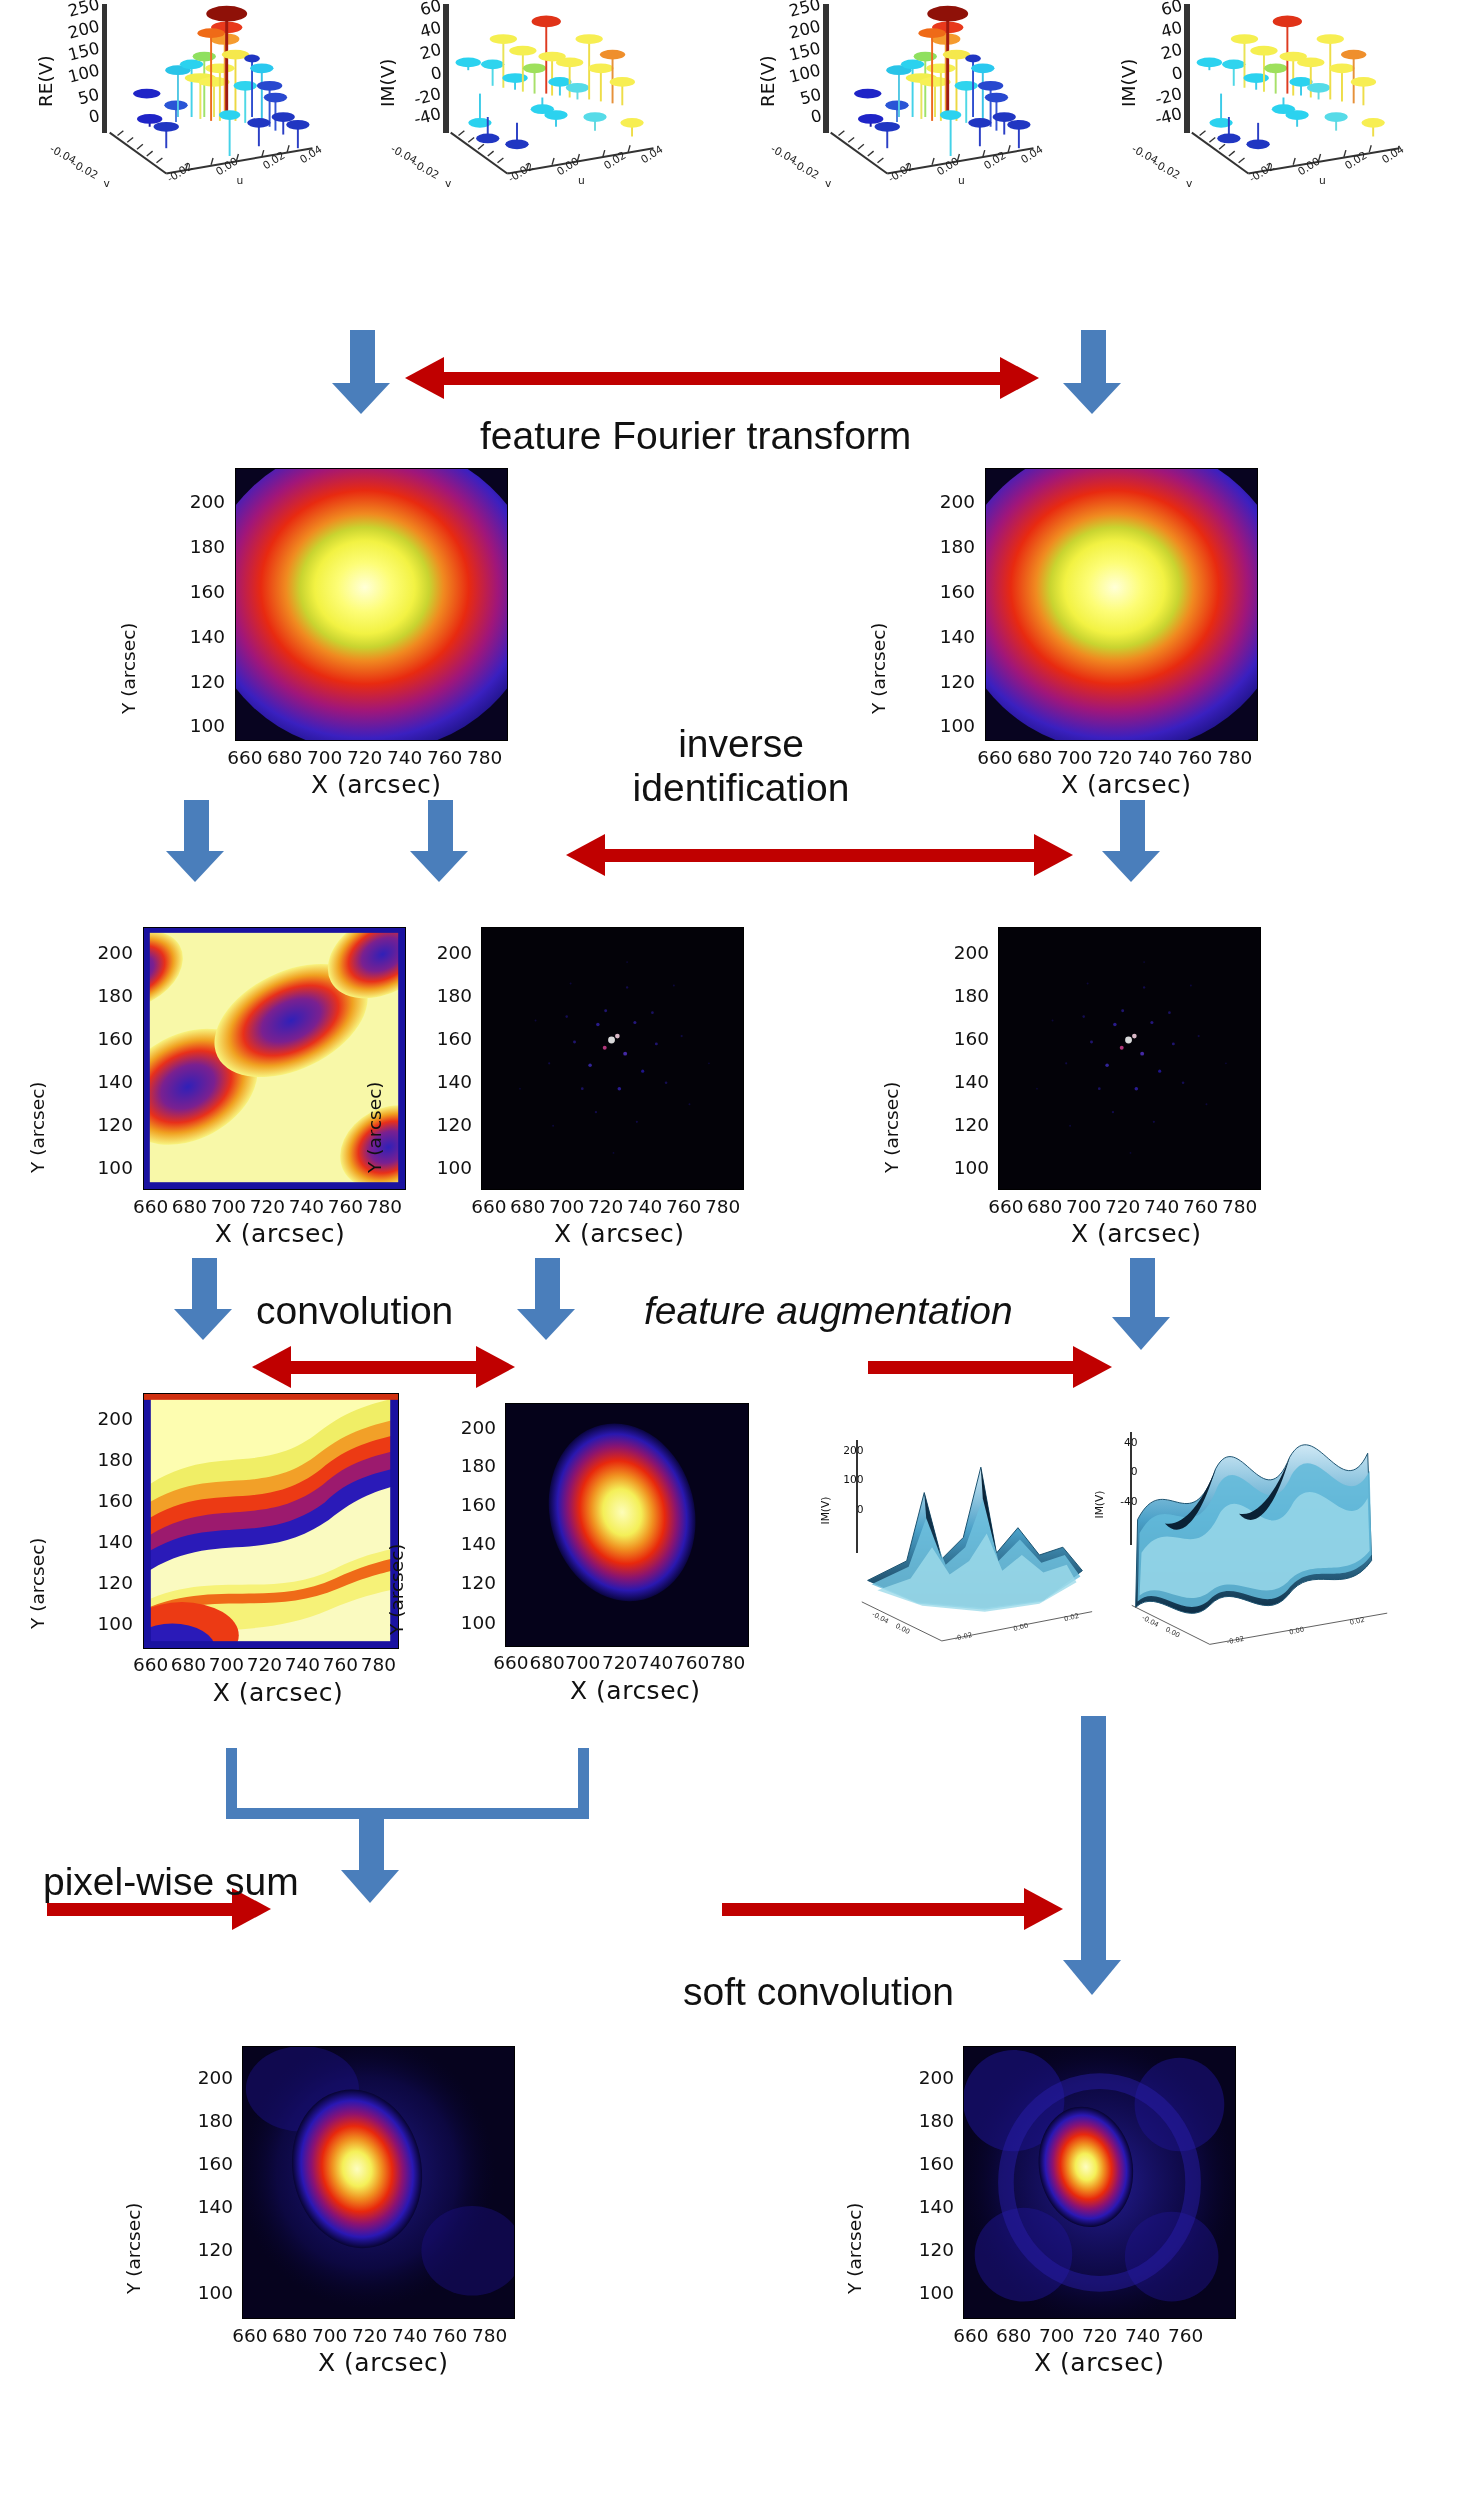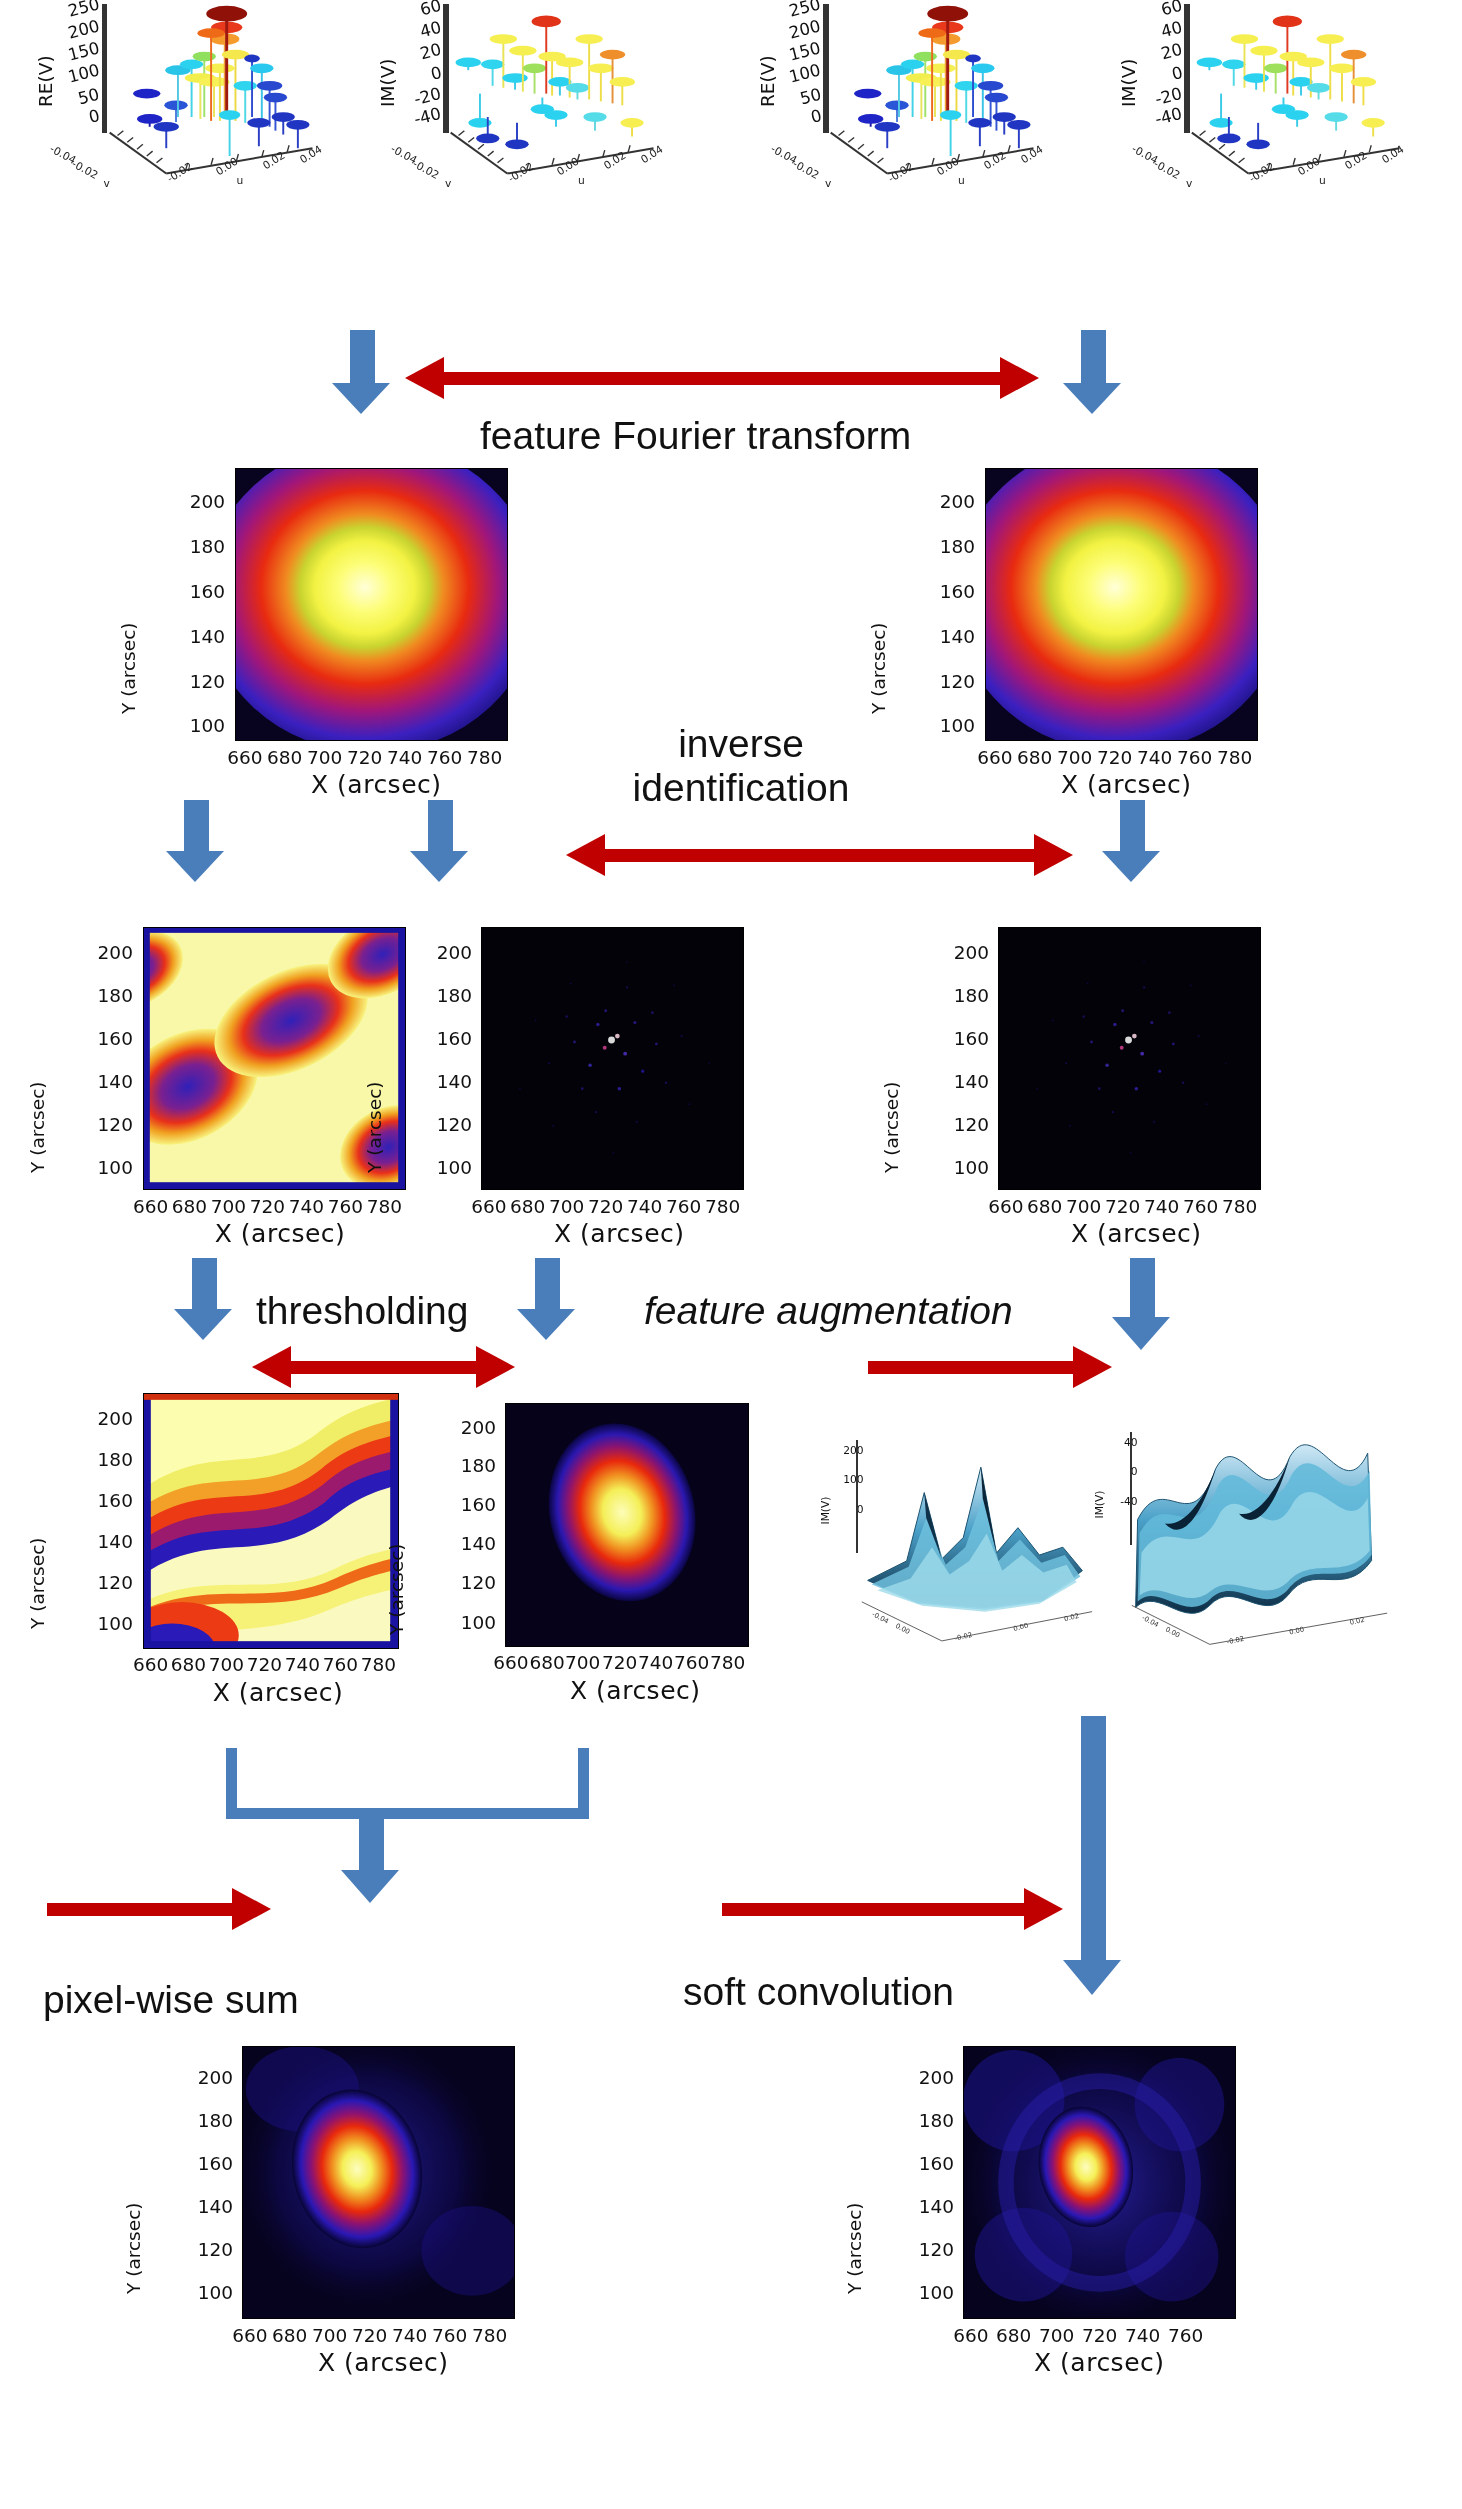--- a/index.html
+++ b/index.html
@@ -638,21 +638,21 @@
   <div class="abs" style="left:0;top:51px;width:0;height:0;border-left:29px solid transparent;border-right:29px solid transparent;border-top:31px solid #4a7ebb;"></div>
 </div>
 <div class="abs" style="left:517px;top:1258px;width:59px;height:84px;">
   <div class="abs bd-shaft" style="left:17.6px;top:0;width:25px;height:53px;"></div>
   <div class="abs" style="left:0;top:51px;width:0;height:0;border-left:29px solid transparent;border-right:29px solid transparent;border-top:31px solid #4a7ebb;"></div>
 </div>
 <div class="abs" style="left:1112px;top:1258px;width:59px;height:94px;">
   <div class="abs bd-shaft" style="left:17.6px;top:0;width:25px;height:60px;"></div>
   <div class="abs" style="left:0;top:59px;width:0;height:0;border-left:29px solid transparent;border-right:29px solid transparent;border-top:33px solid #4a7ebb;"></div>
 </div>
-<div class="abs flowtext" style="left:256px;top:1289px;">thresholding</div>
+<div class="abs flowtext" style="left:256px;top:1289px;">convolution</div>
 <div class="abs flowtext" style="left:644px;top:1289px;font-style:italic;">feature augmentation</div>
 <div class="abs" style="left:252px;top:1346px;width:263px;height:45px;">
   <div class="abs red-head-l" style="left:0;top:0;"></div>
   <div class="abs red-shaft" style="left:35px;top:14.6px;width:193px;"></div>
   <div class="abs red-head-r" style="right:0;top:0;"></div>
 </div>
 <div class="abs" style="left:868px;top:1346px;width:244px;height:45px;">
   <div class="abs red-shaft" style="left:0;top:14.6px;width:207px;"></div>
   <div class="abs red-head-r" style="right:0;top:0;"></div>
 </div>
@@ -818,21 +818,21 @@
   <div class="abs" style="left:0;top:244px;width:0;height:0;border-left:29px solid transparent;border-right:29px solid transparent;border-top:35px solid #4a7ebb;"></div>
 </div>
 <div class="abs" style="left:47px;top:1888px;width:224px;height:45px;">
   <div class="abs red-shaft" style="left:0;top:14.6px;width:187px;"></div>
   <div class="abs red-head-r" style="right:0;top:0;"></div>
 </div>
 <div class="abs" style="left:722px;top:1888px;width:341px;height:45px;">
   <div class="abs red-shaft" style="left:0;top:14.6px;width:304px;"></div>
   <div class="abs red-head-r" style="right:0;top:0;"></div>
 </div>
-<div class="abs flowtext" style="left:43px;top:1978px;">pixel-wise sum</div>
+<div class="abs flowtext" style="left:43px;top:1860px;">pixel-wise sum</div>
 <div class="abs flowtext" style="left:683px;top:1970px;">soft convolution</div>
 
 <div class="abs" style="left:98px;top:2038px;width:429px;height:322px;">
   <div class="abs axlab ylabel" style="left:25px;top:256px;font-size:18.5px;">Y (arcsec)</div>
   <div class="abs" style="left:51px;top:0;width:88px;height:283px;">
     <div class="abs axlab tick-x" style="right:3.9px;top:29px;">200</div>
     <div class="abs axlab tick-x" style="right:3.9px;top:72px;">180</div>
     <div class="abs axlab tick-x" style="right:3.9px;top:115px;">160</div>
     <div class="abs axlab tick-x" style="right:3.9px;top:158px;">140</div>
     <div class="abs axlab tick-x" style="right:3.9px;top:201px;">120</div>

